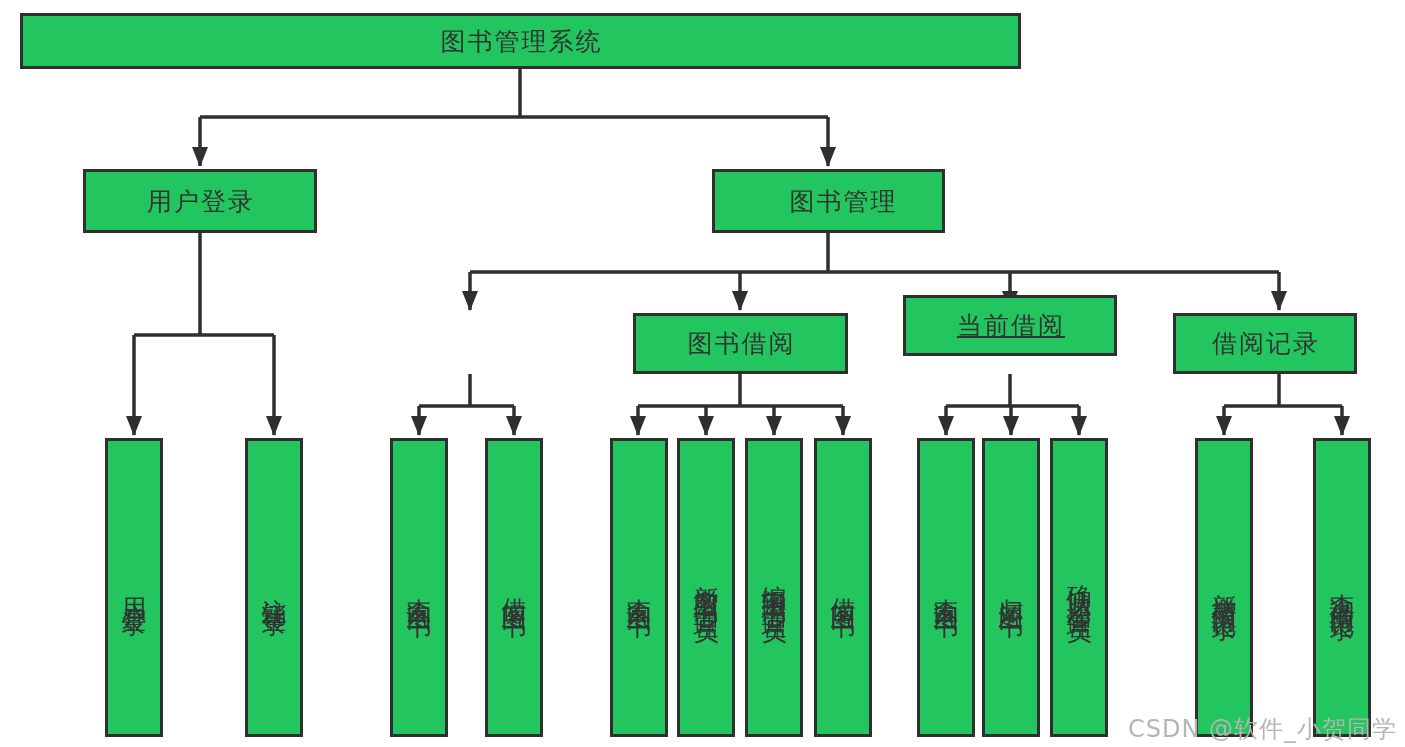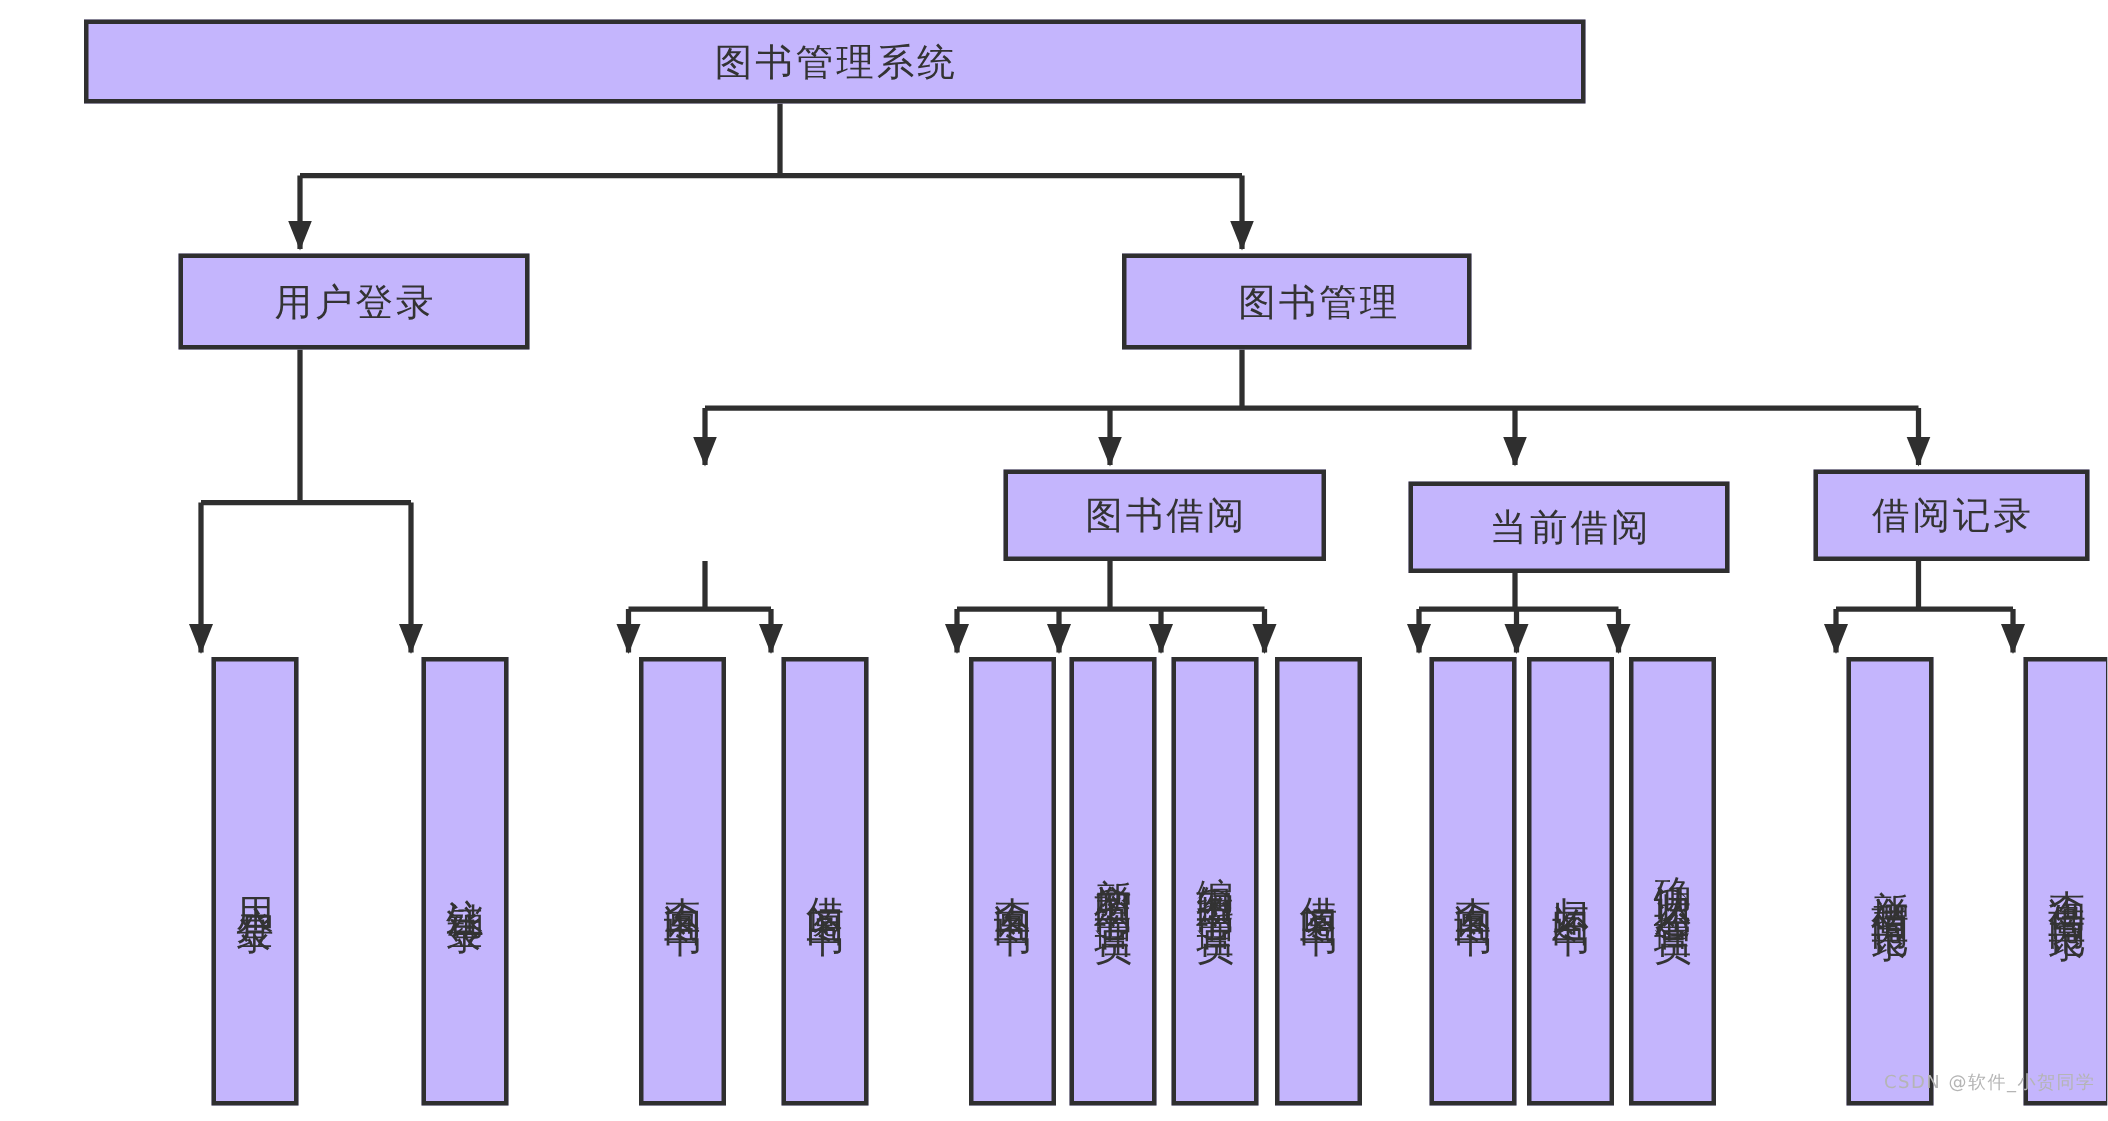--- a/index.html
+++ b/index.html
@@ -18,47 +18,46 @@
   .lines {
     position: absolute;
     left: 0; top: 0;
     width: 1405px;
     height: 747px;
     pointer-events: none;
   }
   .box {
     position: absolute;
     box-sizing: border-box;
-    background: #c4b5fd;
+    background: #22c55e;
     border: 3px solid #2f2f2f;
     display: flex;
     align-items: center;
     justify-content: center;
     color: #333333;
-    margin-left: 36px;
   }
   .hlabel {
     font-size: 25px;
     letter-spacing: 2px;
     white-space: nowrap;
     text-indent: 2px;
   }
   .vtext {
     writing-mode: vertical-rl;
     text-orientation: mixed;
     font-size: 25px;
     line-height: 1;
     letter-spacing: 5px;
     white-space: nowrap;
   }
   .watermark {
     position: absolute;
     right: 8px;
     top: 713px;
-    font-size: 12px;
+    font-size: 24px;
     color: #b5b5b5;
     letter-spacing: 1px;
     white-space: nowrap;
     z-index: 5;
   }
 </style>
 </head>
 <body>
 
 <div class="canvas">
@@ -106,21 +105,21 @@
   <div class="box" style="left:83px; top:169px; width:234px; height:64px;">
     <span class="hlabel">用户登录</span>
   </div>
   <div class="box" style="left:712px; top:169px; width:233px; height:64px;padding-left:28px;">
     <span class="hlabel">图书管理</span>
   </div>
 
   <div class="box" style="left:633px; top:313px; width:215px; height:61px;font-family:Liberation Serif, serif;">
     <span class="hlabel">图书借阅</span>
   </div>
-  <div class="box" style="left:903px; top:321px; width:214px; height:61px;">
+  <div class="box" style="left:903px; top:295px; width:214px; height:61px;text-decoration:underline;">
     <span class="hlabel">当前借阅</span>
   </div>
   <div class="box" style="left:1173px; top:313px; width:184px; height:61px;">
     <span class="hlabel">借阅记录</span>
   </div>
 
   <div class="box vbox" style="left:105px; top:438px; width:58px; height:299px;">
     <span class="vtext">用户登录</span>
   </div>
   <div class="box vbox" style="left:245px; top:438px; width:58px; height:299px;">

